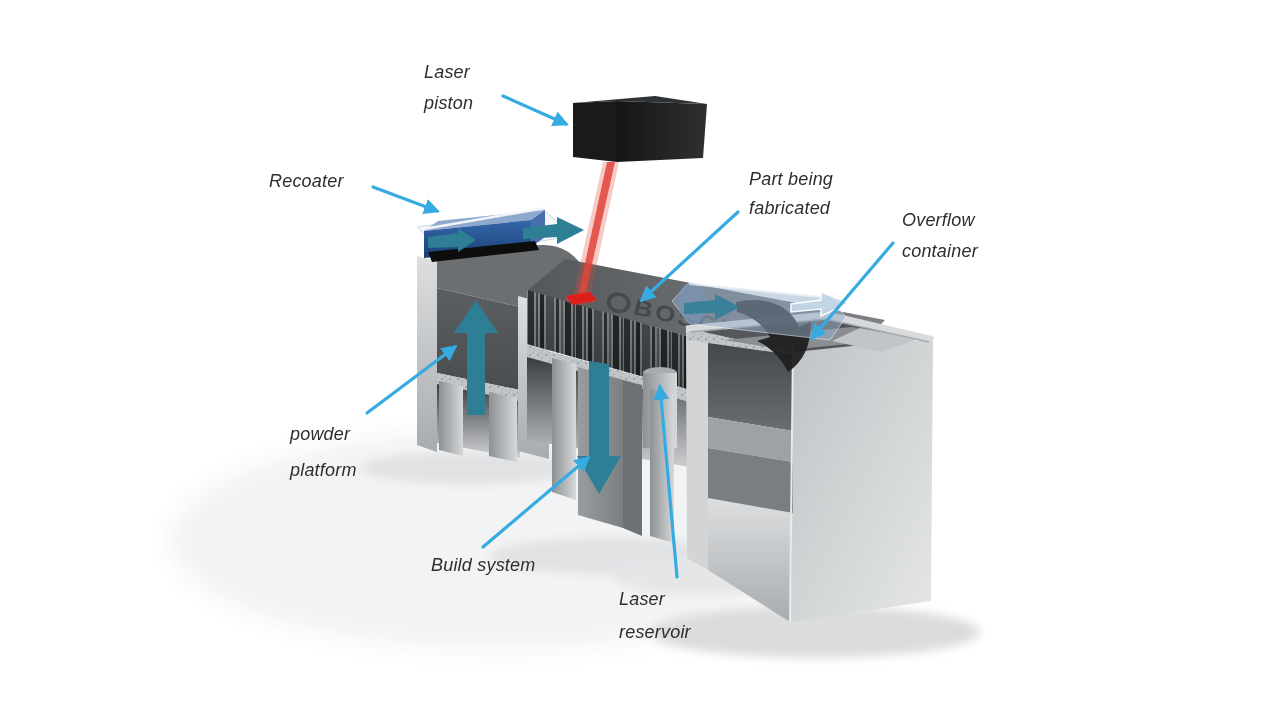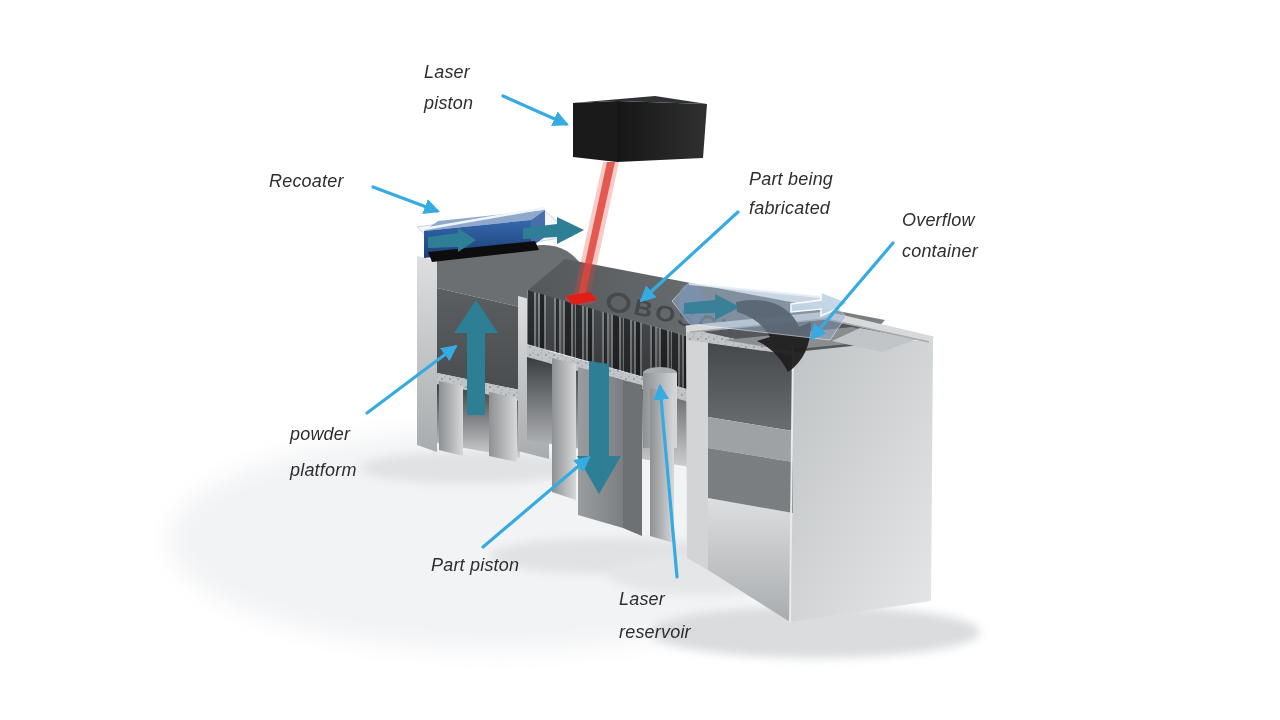--- a/index.html
+++ b/index.html
@@ -226,21 +226,21 @@
   <span class="ln">Part being</span>
   <span class="ln">fabricated</span>
 </div>
 
 <div class="label" style="left:290px;top:416px;line-height:36px;">
   <span class="ln">powder</span>
   <span class="ln">platform</span>
 </div>
 
 <div class="label" style="left:431px;top:550px;">
-  <span class="ln">Part piston</span>
+  <span class="ln">Build system</span>
 </div>
 
 <div class="label" style="left:619px;top:583px;line-height:33px;">
   <span class="ln">Laser</span>
   <span class="ln">reservoir</span>
 </div>
 
 </div>
 
 </body></html>

